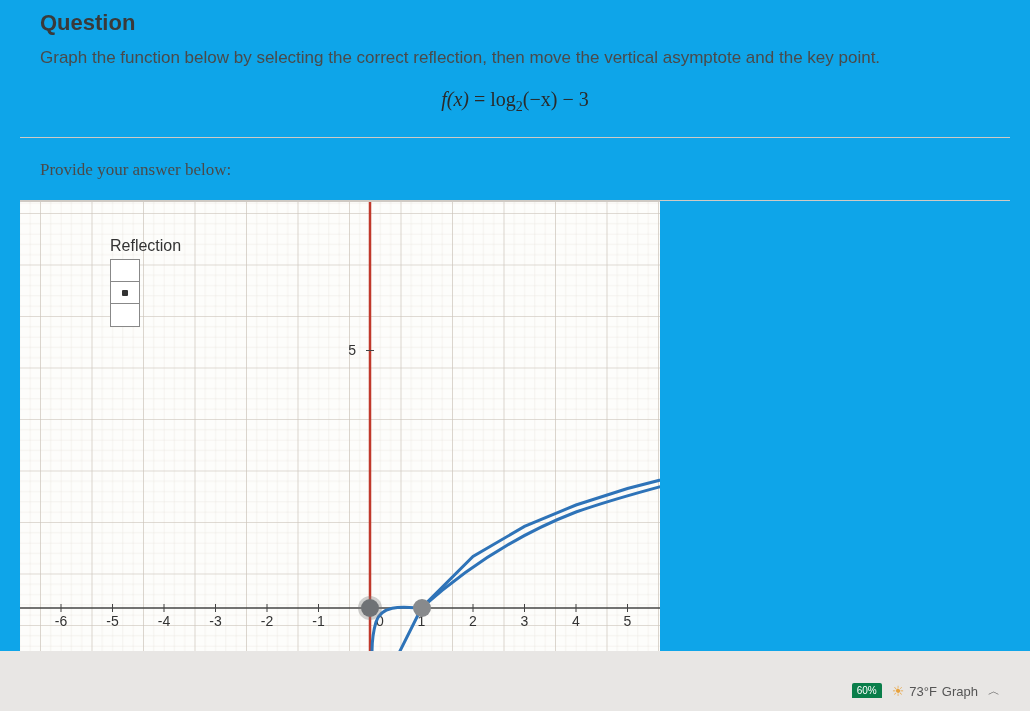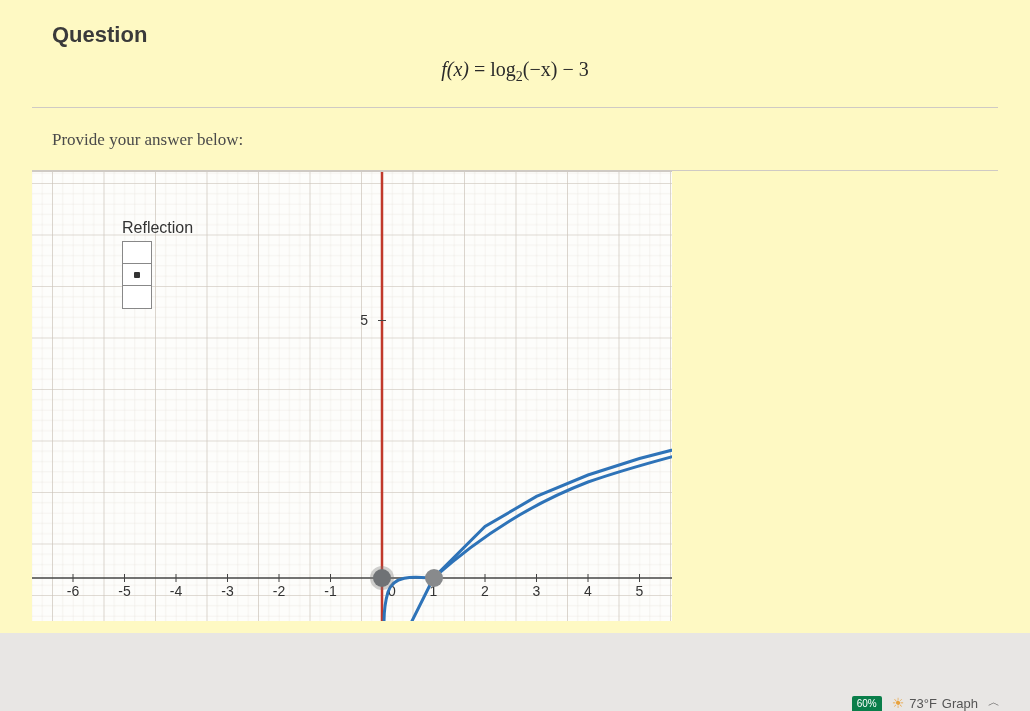--- a/index.html
+++ b/index.html
@@ -6,22 +6,22 @@
   body {
     font-family: Arial, Helvetica, sans-serif;
     background: #e8e6e4;
     color: #3a3a3a;
     width: 1030px;
     height: 711px;
     overflow: hidden;
     position: relative;
   }
   .page {
-    background: #fef9c3;
-    padding: 12px;
+    background: #0ea5e9;
+    padding: 0;
   }
   .question-header {
     padding: 10px 40px 4px 40px;
     font-size: 22px;
     font-weight: 600;
     color: #3a3a3a;
   }
   .instruction {
     padding: 8px 40px 14px 40px;
     font-size: 17px;
@@ -56,21 +56,20 @@
     overflow: hidden;
   }
   
   .gridlines { position: absolute; inset:0; }
   .reflection-box {
     position: absolute;
     left: 90px;
     top: 35px;
     font-size: 16px;
     color: #333;
-    margin-top: 12px;
   }
   .reflection-controls {
     margin-top: 4px;
     border: 1px solid #888;
     width: 30px;
     background: #fff;
   }
   .reflection-controls .rc {
     height: 22px;
     border-bottom: 1px solid #888;
@@ -84,38 +83,39 @@
   
   .drag-point {
     position:absolute; width:18px;height:18px;border-radius:50%;
     background:#888a8c; border:0;
     transform:translate(-50%,-50%);
   }
   .drag-point.origin { background:#6f7275; box-shadow:0 0 0 3px rgba(120,120,120,.35); }
   
   .taskbar {
     position:absolute; bottom:0; right:0; left:0; height:28px;
-    display:flex; justify-content:flex-end; align-items:flex-end;
+    display:flex; justify-content:flex-end; align-items:flex-start;
     padding-right:30px; gap:10px;
     background:transparent;
     font-size:13px; color:#555;
   }
   .zoom-badge {
     background:#0a7e4a; color:#fff; font-size:10px; padding:2px 5px;
     border-radius:2px 2px 0 0;
   }
   .weather { display:flex; align-items:center; gap:5px; }
   .sun { color:#e8a23d; font-size:14px; }
   .caret-up { color:#555; font-size:12px; }
 </style>
 </head>
 <body>
 
 <div class="page">
   <div class="question-header">Question</div>
+  <div class="instruction">Graph the function below by selecting the correct reflection, then move the vertical asymptote and the key point.</div>
   <div class="formula-row">
     <span>f(x)</span><span class="nonit"> = </span><span class="nonit">log</span><sub>2</sub><span class="nonit">(−x) − 3</span>
   </div>
   <hr class="hr">
   <div class="answer-label">Provide your answer below:</div>
   <hr class="hr">
 
   <div class="graph-wrapper">
     <div class="graph">
       <svg class="gridlines" viewBox="0 0 640 450" width="640" height="450">

